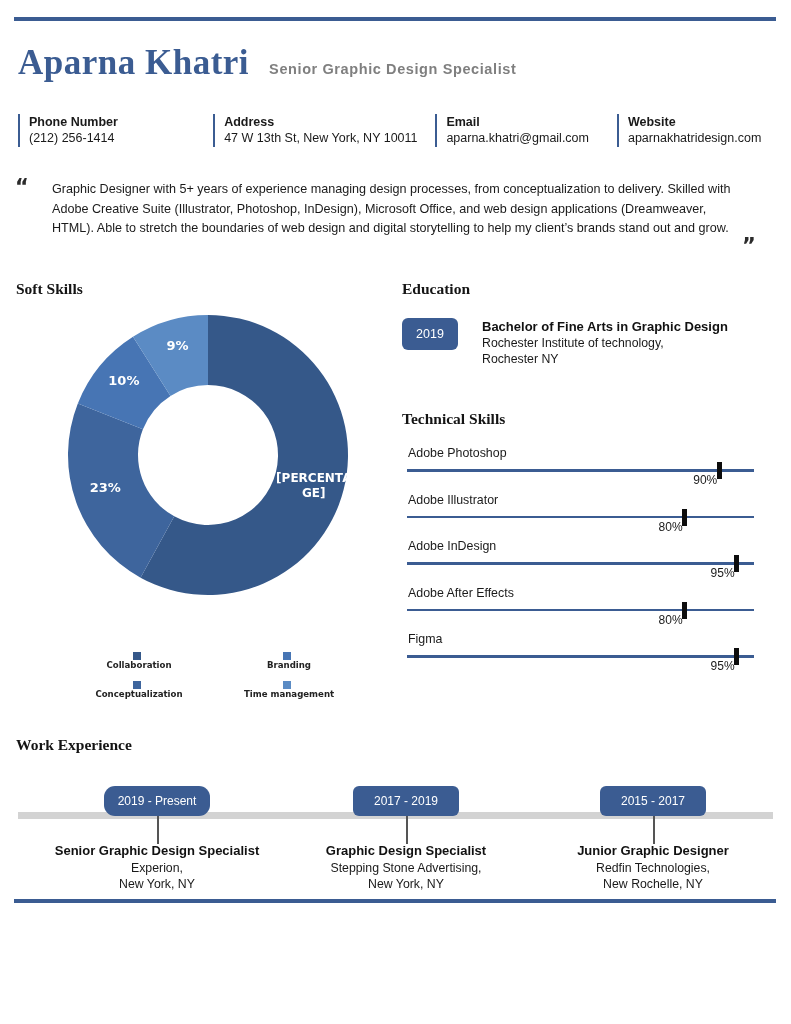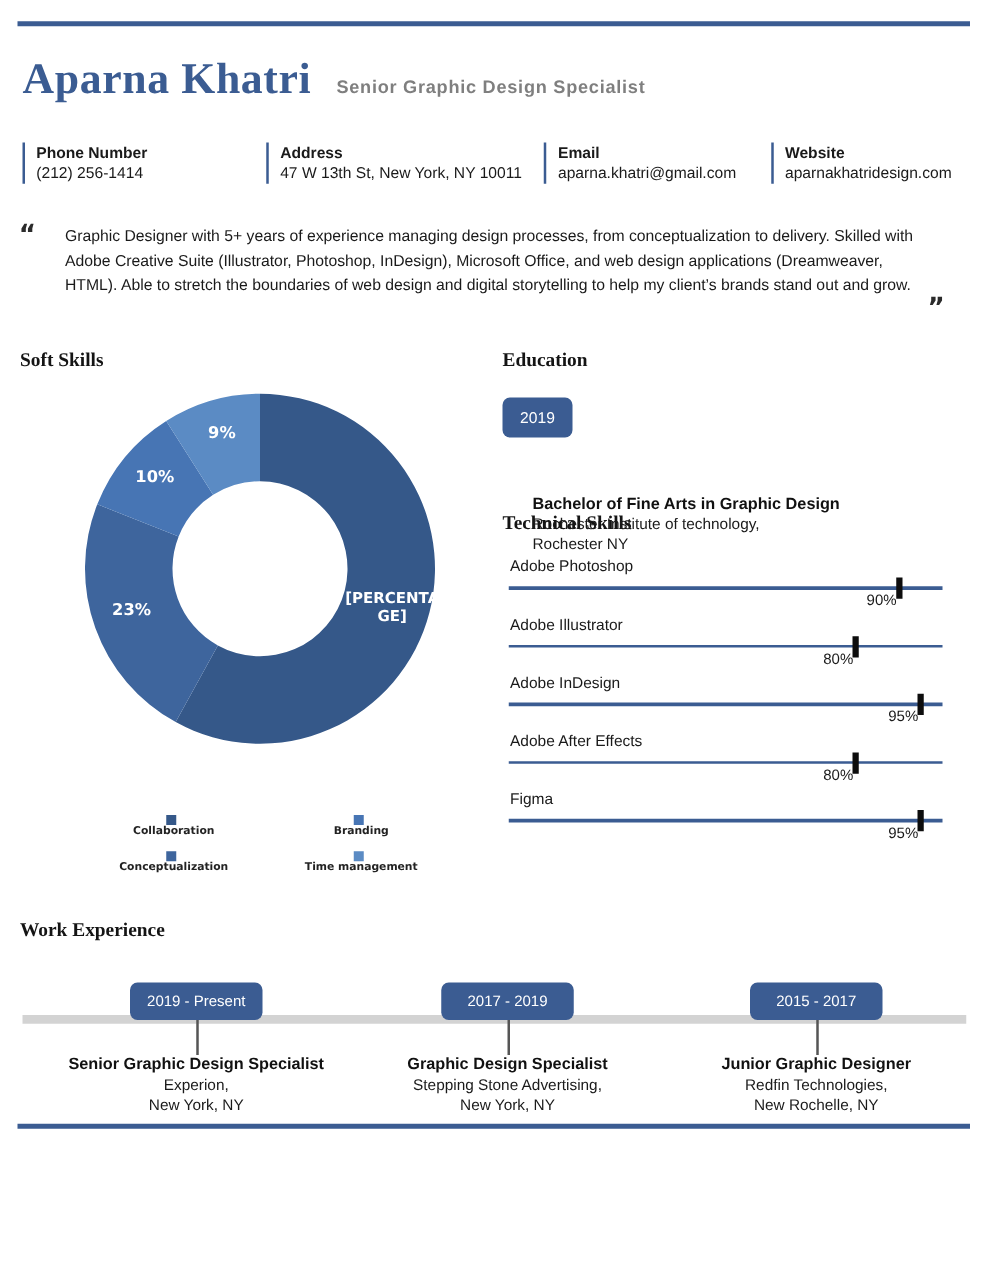--- a/index.html
+++ b/index.html
@@ -196,41 +196,39 @@
     white-space: nowrap;
   }
 
   
   .edu-row {
     position: absolute;
     left: 402px;
     top: 318px;
     display: flex;
     align-items: flex-start;
-    flex-direction: column;
   }
   .edu-badge {
     width: 56px;
     height: 32px;
     border-radius: 6px;
     background: #3b5c92;
     color: #fff;
     font-size: 12.5px;
     display: flex;
     align-items: center;
     justify-content: center;
     flex: none;
   }
   .edu-text { margin-left: 24px; }
   .edu-degree {
     font-size: 13px;
     font-weight: bold;
     color: #111;
     line-height: 17px;
-    margin-top: 44px;
   }
   .edu-school {
     font-size: 12.3px;
     color: #1a1a1a;
     line-height: 16px;
     white-space: pre-line;
   }
 
   
   .skills {
@@ -461,21 +459,21 @@
         <div class="skill-line"></div>
         <div class="skill-tick" style="left: 332.15px;"></div>
         <div class="skill-pct" style="left: 332.65px;">95%</div>
       </div>
     </div>
 
   <div class="timeline">
     <div class="timeline-bar"></div>
     <div id="timeline-entries">
         <div class="tl-entry">
-          <div class="tl-badge" style="left: 86px;">2019 - Present</div>
+          <div class="tl-badge" style="left: 86px; border-radius: 11px;">2019 - Present</div>
           <div class="tl-stem" style="left: 139px;"></div>
           <div class="tl-info" style="left: 9px;">
             <div class="tl-role">Senior Graphic Design Specialist</div>
             <div class="tl-company">Experion,
 New York, NY</div>
           </div>
         </div>
         <div class="tl-entry">
           <div class="tl-badge" style="left: 335px;">2017 - 2019</div>
           <div class="tl-stem" style="left: 388px;"></div>

